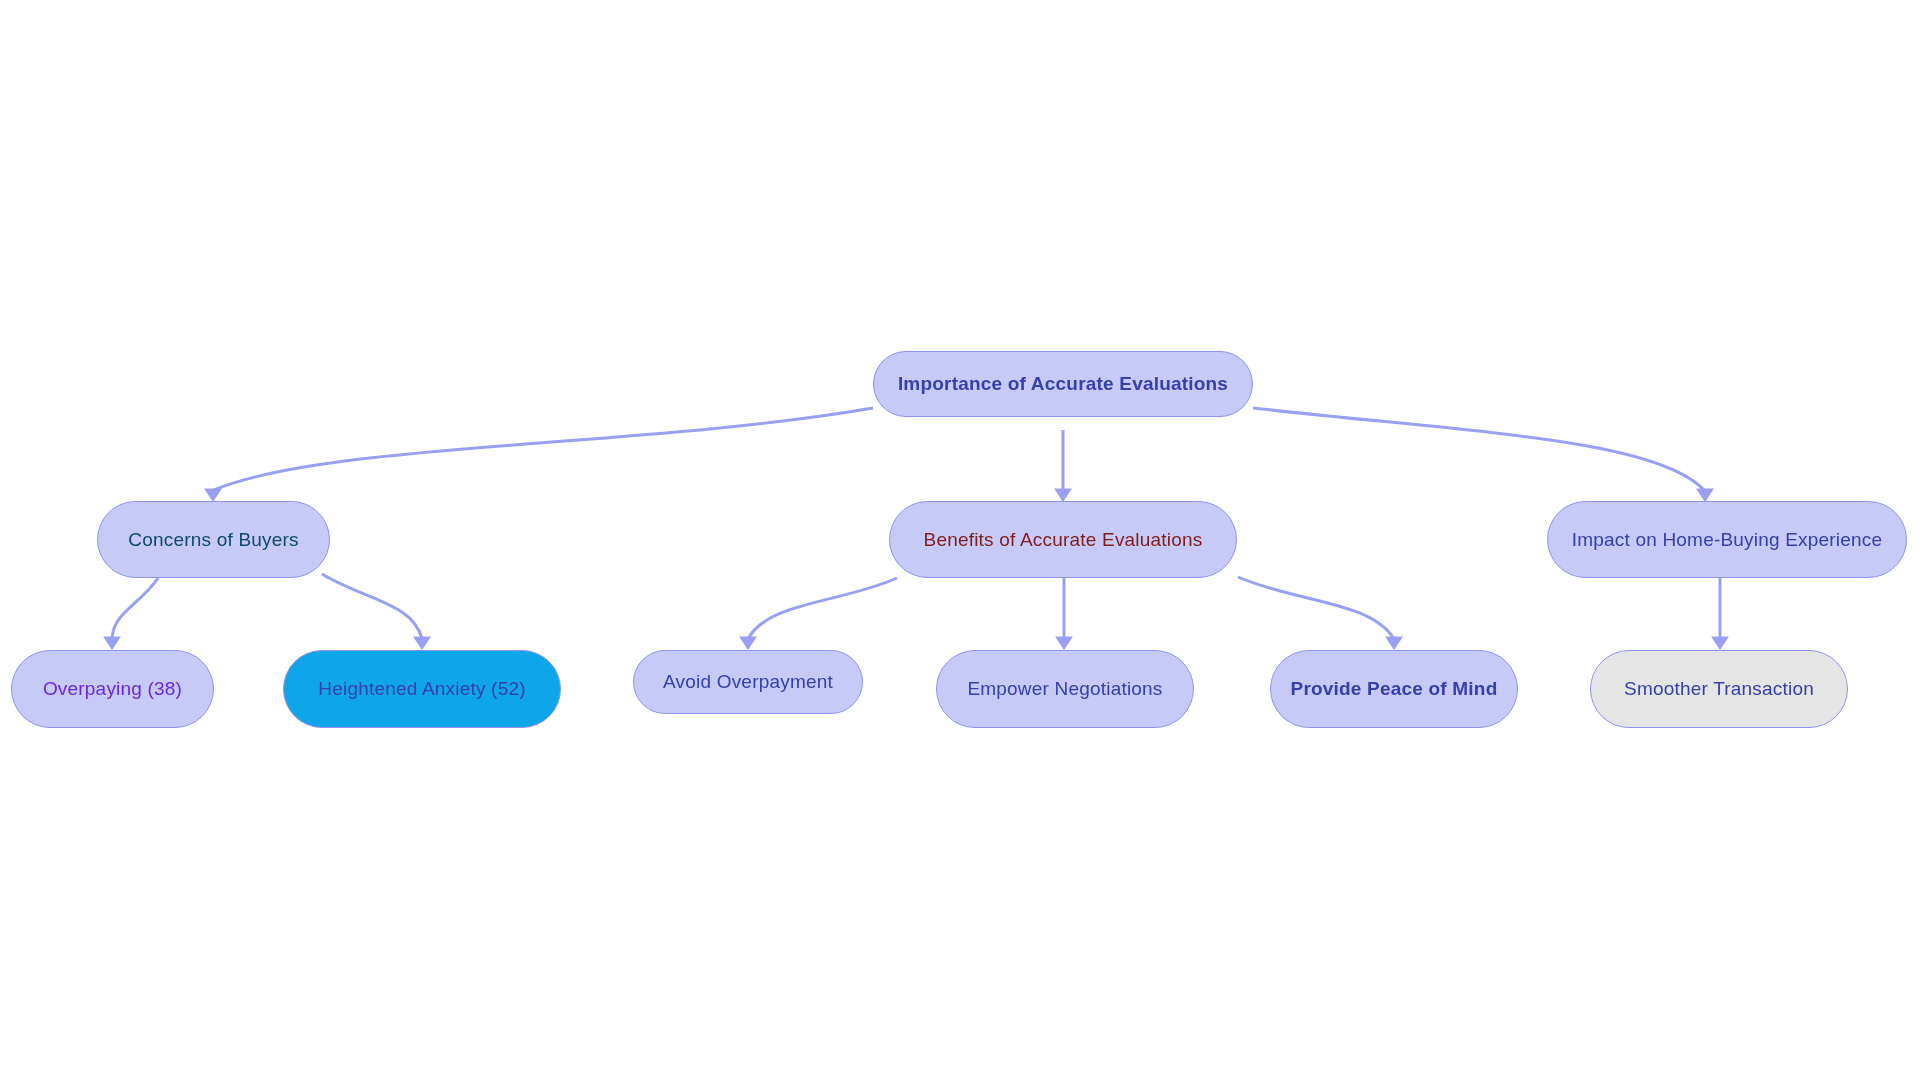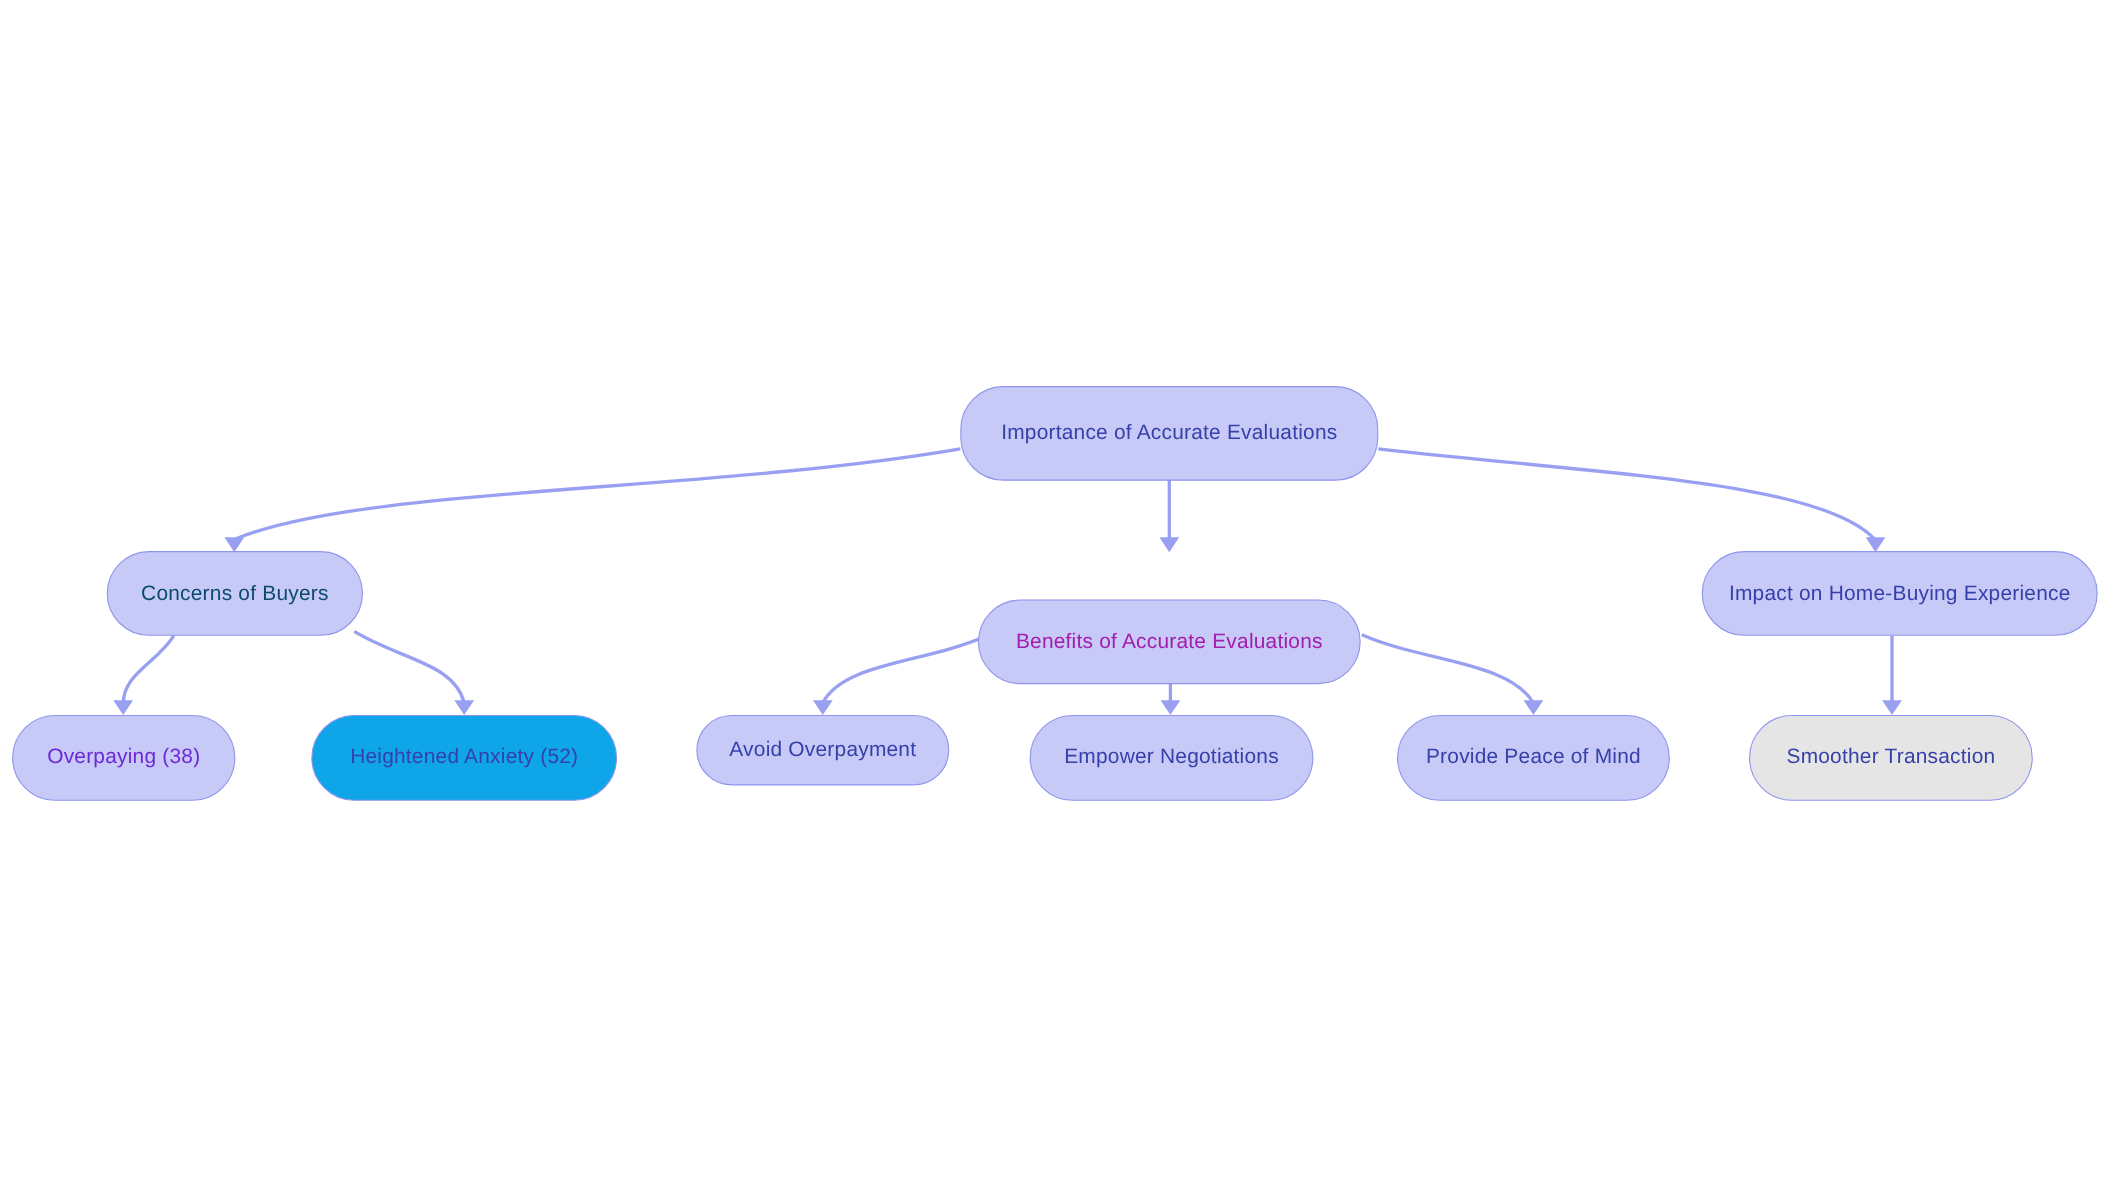--- a/index.html
+++ b/index.html
@@ -58,44 +58,44 @@
       <path d="M897,578 C841,603 767,602 748,639" class="edge-path" stroke="#99a0f1"></path>
       <polygon points="739,636.5 757,636.5 748,650" fill="#99a0f1"></polygon>
       <path d="M1064,578 L1064,639" class="edge-path" stroke="#99a0f1"></path>
       <polygon points="1055,636.5 1073,636.5 1064,650" fill="#99a0f1"></polygon>
       <path d="M1238,577 C1295,602 1371,601 1394,639" class="edge-path" stroke="#99a0f1"></path>
       <polygon points="1385,636.5 1403,636.5 1394,650" fill="#99a0f1"></polygon>
       <path d="M1720,578 L1720,639" class="edge-path" stroke="#99a0f1"></path>
       <polygon points="1711,636.5 1729,636.5 1720,650" fill="#99a0f1"></polygon>
     </svg>
   <div id="node-layer">
-      <div class="node" style="left: 873px; top: 351px; width: 380px; height: 86px; background: rgb(199, 201, 246); border-color: rgb(142, 148, 236); color: rgb(54, 64, 171);">
+      <div class="node" style="left: 873px; top: 351px; width: 380px; height: 66px; background: rgb(199, 201, 246); border-color: rgb(142, 148, 236); color: rgb(54, 64, 171); font-weight: bold;">
         <span>Importance of Accurate Evaluations</span>
       </div>
       <div class="node" style="left: 97px; top: 501px; width: 233px; height: 77px; background: rgb(199, 201, 246); border-color: rgb(142, 148, 236); color: #0c4a6e;">
         <span>Concerns of Buyers</span>
       </div>
-      <div class="node" style="left: 889px; top: 501px; width: 348px; height: 77px; background: rgb(199, 201, 246); border-color: rgb(142, 148, 236); color: #a21caf; margin-top: 44px;">
+      <div class="node" style="left: 889px; top: 501px; width: 348px; height: 77px; background: rgb(199, 201, 246); border-color: rgb(142, 148, 236); color: #7f1d1d;">
         <span>Benefits of Accurate Evaluations</span>
       </div>
       <div class="node" style="left: 1547px; top: 501px; width: 360px; height: 77px; background: rgb(199, 201, 246); border-color: rgb(142, 148, 236); color: rgb(54, 64, 171); text-align: right;">
         <span>Impact on Home-Buying Experience</span>
       </div>
       <div class="node" style="left: 11px; top: 650px; width: 203px; height: 78px; background: rgb(199, 201, 246); border-color: rgb(142, 148, 236); color: #6d28d9;">
         <span>Overpaying (38)</span>
       </div>
       <div class="node" style="left: 283px; top: 650px; width: 278px; height: 78px; background: #0ea5e9; border-color: rgb(142, 148, 236); color: rgb(54, 64, 171);">
         <span>Heightened Anxiety (52)</span>
       </div>
       <div class="node" style="left: 633px; top: 650px; width: 230px; height: 64px; background: rgb(199, 201, 246); border-color: rgb(142, 148, 236); color: rgb(54, 64, 171);">
         <span>Avoid Overpayment</span>
       </div>
       <div class="node" style="left: 936px; top: 650px; width: 258px; height: 78px; background: rgb(199, 201, 246); border-color: rgb(142, 148, 236); color: rgb(54, 64, 171);">
         <span>Empower Negotiations</span>
       </div>
-      <div class="node" style="left: 1270px; top: 650px; width: 248px; height: 78px; background: rgb(199, 201, 246); border-color: rgb(142, 148, 236); color: rgb(54, 64, 171);">
+      <div class="node" style="left: 1270px; top: 650px; width: 248px; height: 78px; background: rgb(199, 201, 246); border-color: rgb(142, 148, 236); color: rgb(54, 64, 171); font-weight: bold;">
         <span>Provide Peace of Mind</span>
       </div>
       <div class="node" style="left: 1590px; top: 650px; width: 258px; height: 78px; background: #e5e5e5; border-color: rgb(142, 148, 236); color: rgb(54, 64, 171);">
         <span>Smoother Transaction</span>
       </div>
     </div>
 </div>
 
 </body></html>

